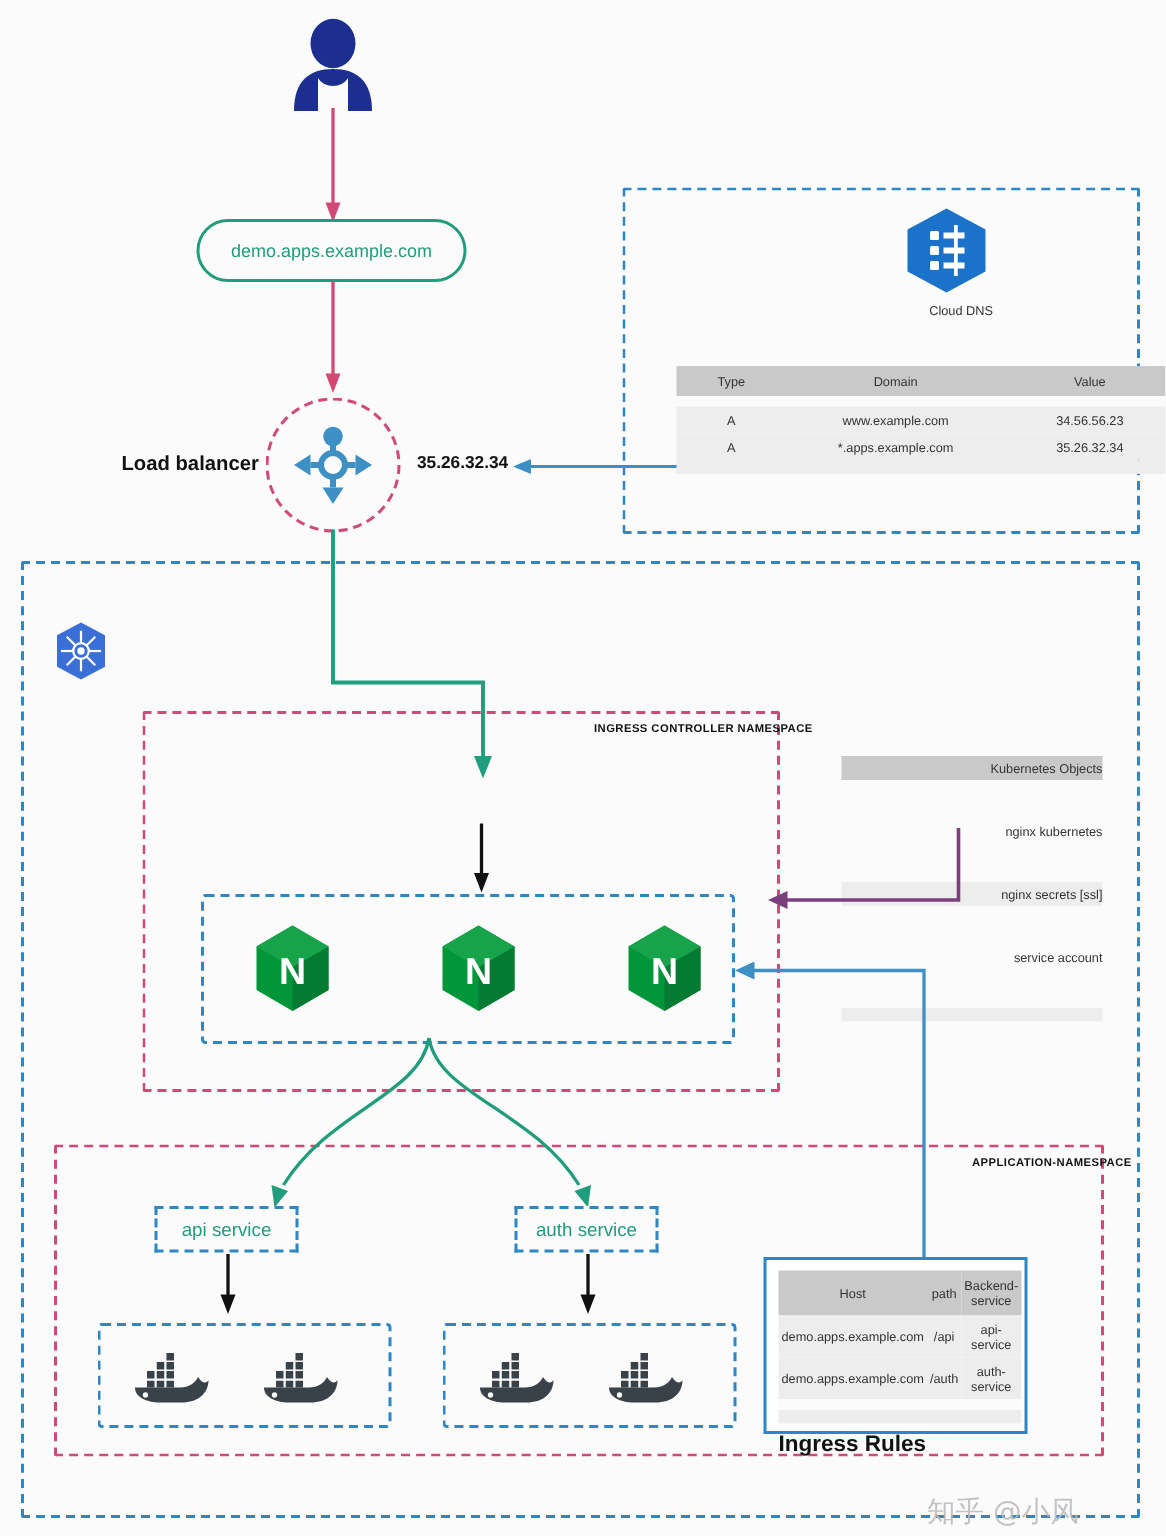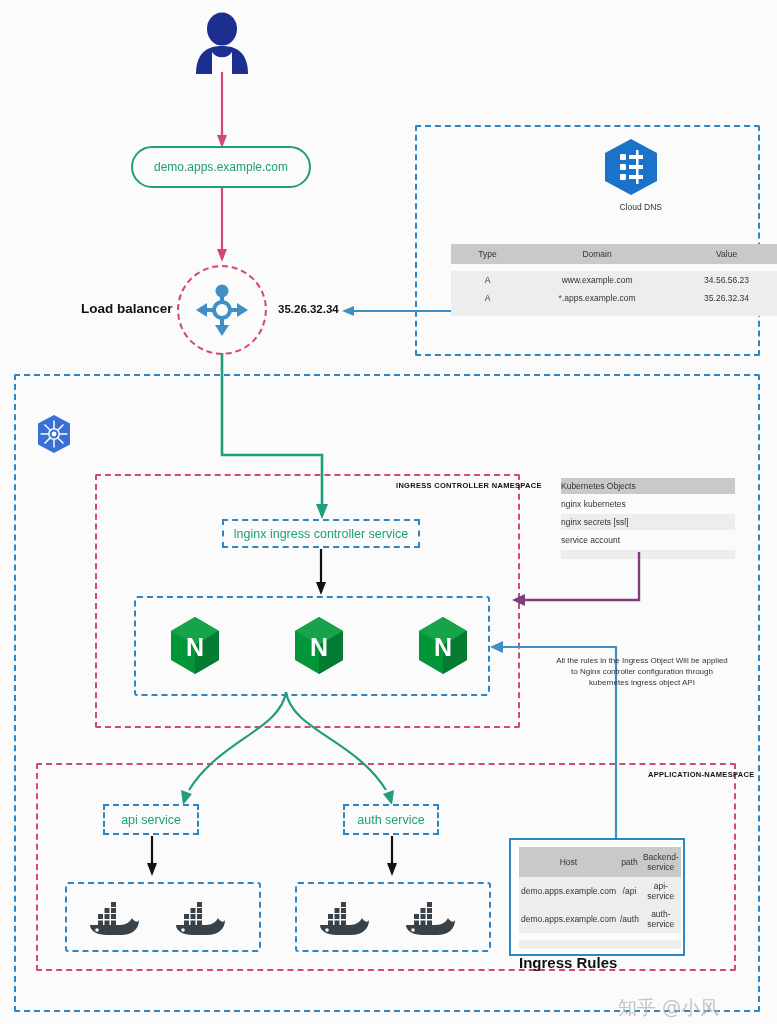--- a/index.html
+++ b/index.html
@@ -78,22 +78,22 @@
   }
   table.tbl td{padding:4px 2px;text-align:center;}
   tr.shade td{background:#ededed;}
   tr.blank td{background:#ededed;height:9px;padding:0;}
   tr.blank2 td{background:#fbfbfb;height:7px;padding:0;}
   .dns-caption{
     text-align:right;font-size:8.5px;color:#333;margin-top:4px;
   }
 
   .kobj-row{
-    font-size:8.5px;color:#333;text-align:left;
-    padding:3px 0;background:#ededed;margin-bottom:2px;
+    font-size:8.5px;color:#333;text-align:right;
+    padding:3px 0;background:#ededed;margin-bottom:2px;margin-top:26px;
   }
   .kobj-row.head{background:#c9c9c9;}
   .kobj-row.plain{background:#fbfbfb;}
   .kobj-row.tail{background:#ededed;height:9px;padding:0;}
 
   .ingress-title{
     text-align:left;font-size:15px;font-weight:bold;color:#111;padding-top:5px;
   }
 
   .note{
@@ -239,23 +239,20 @@
           <td>*.apps.example.com</td>
           <td>35.26.32.34</td>
         </tr>
         <tr class="blank">
             <td colspan="3"></td>
           </tr>
       </tbody>
     </table>
   </div>
 
-  <div class="abs svc" style="left:222px;top:519px;width:198px;height:29px;">
-    <span>lnginx ingress controller service</span>
-  </div>
 
   <div class="abs" style="left:312px;top:549px;">
     <svg width="18" height="48">
       <line x1="9" y1="0" x2="9" y2="36" stroke="#111" stroke-width="2.2"></line>
       <polygon points="9,46 4,33 14,33" fill="#111"></polygon>
     </svg>
   </div>
 
   <div class="abs box-blue-thin" style="left:134px;top:596px;width:356px;height:100px;"></div>
 
@@ -299,21 +296,20 @@
     </svg>
   </div>
 
   <div class="abs" style="left:484px;top:633px;">
     <svg width="140" height="215">
       <path d="M132,213 L132,14 L18,14" stroke="#3d8fc4" stroke-width="2.2" fill="none"></path>
       <polygon points="6,14 19,8 19,20" fill="#3d8fc4"></polygon>
     </svg>
   </div>
 
-  <div class="abs note" style="left:556px;top:656px;width:172px;">All the rules in the Ingress Object Will be applied to Nginx controller configuration through kubernetes ingress object API</div>
 
   <div class="abs" style="left:140px;top:690px;">
     <svg width="285" height="122">
       <path d="M146,2 C140,40 80,50 49,100" stroke="#1f9d7c" stroke-width="2.2" fill="none"></path>
       <polygon points="43,115 41,100 52,104" fill="#1f9d7c"></polygon>
       <path d="M146,2 C152,40 215,50 246,100" stroke="#1f9d7c" stroke-width="2.2" fill="none"></path>
       <polygon points="252,115 243,104 254,100" fill="#1f9d7c"></polygon>
     </svg>
   </div>
 

